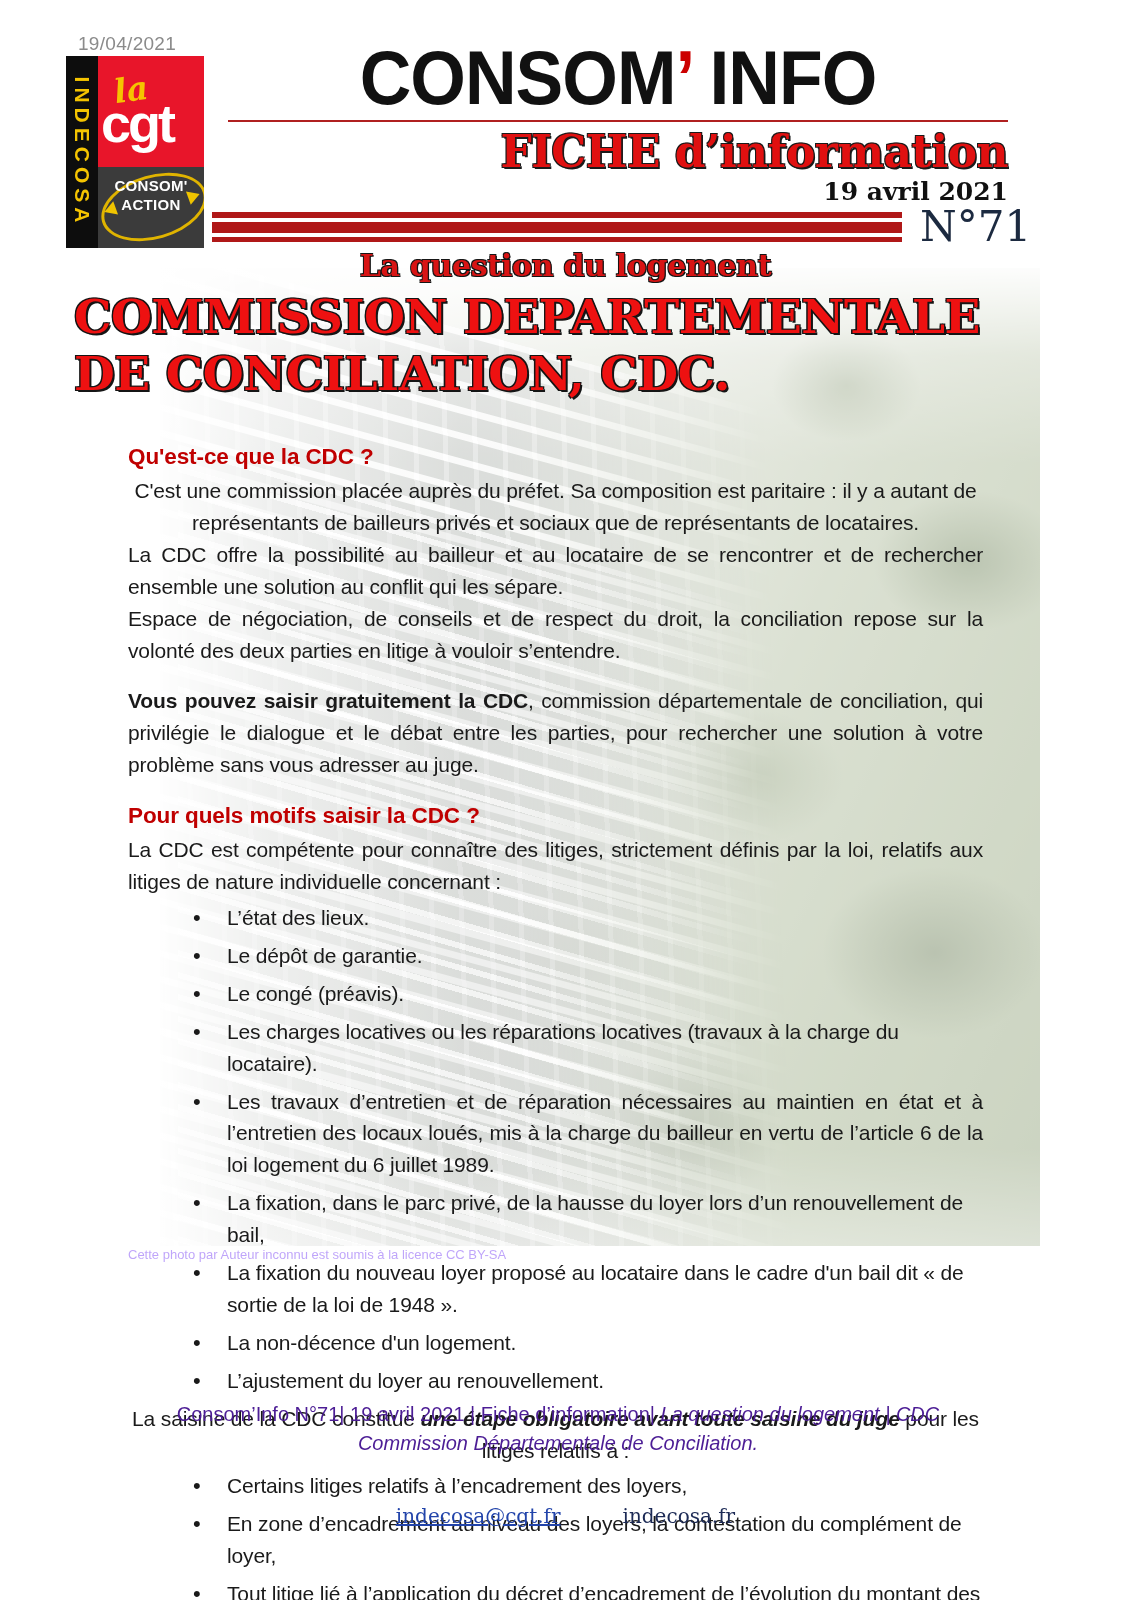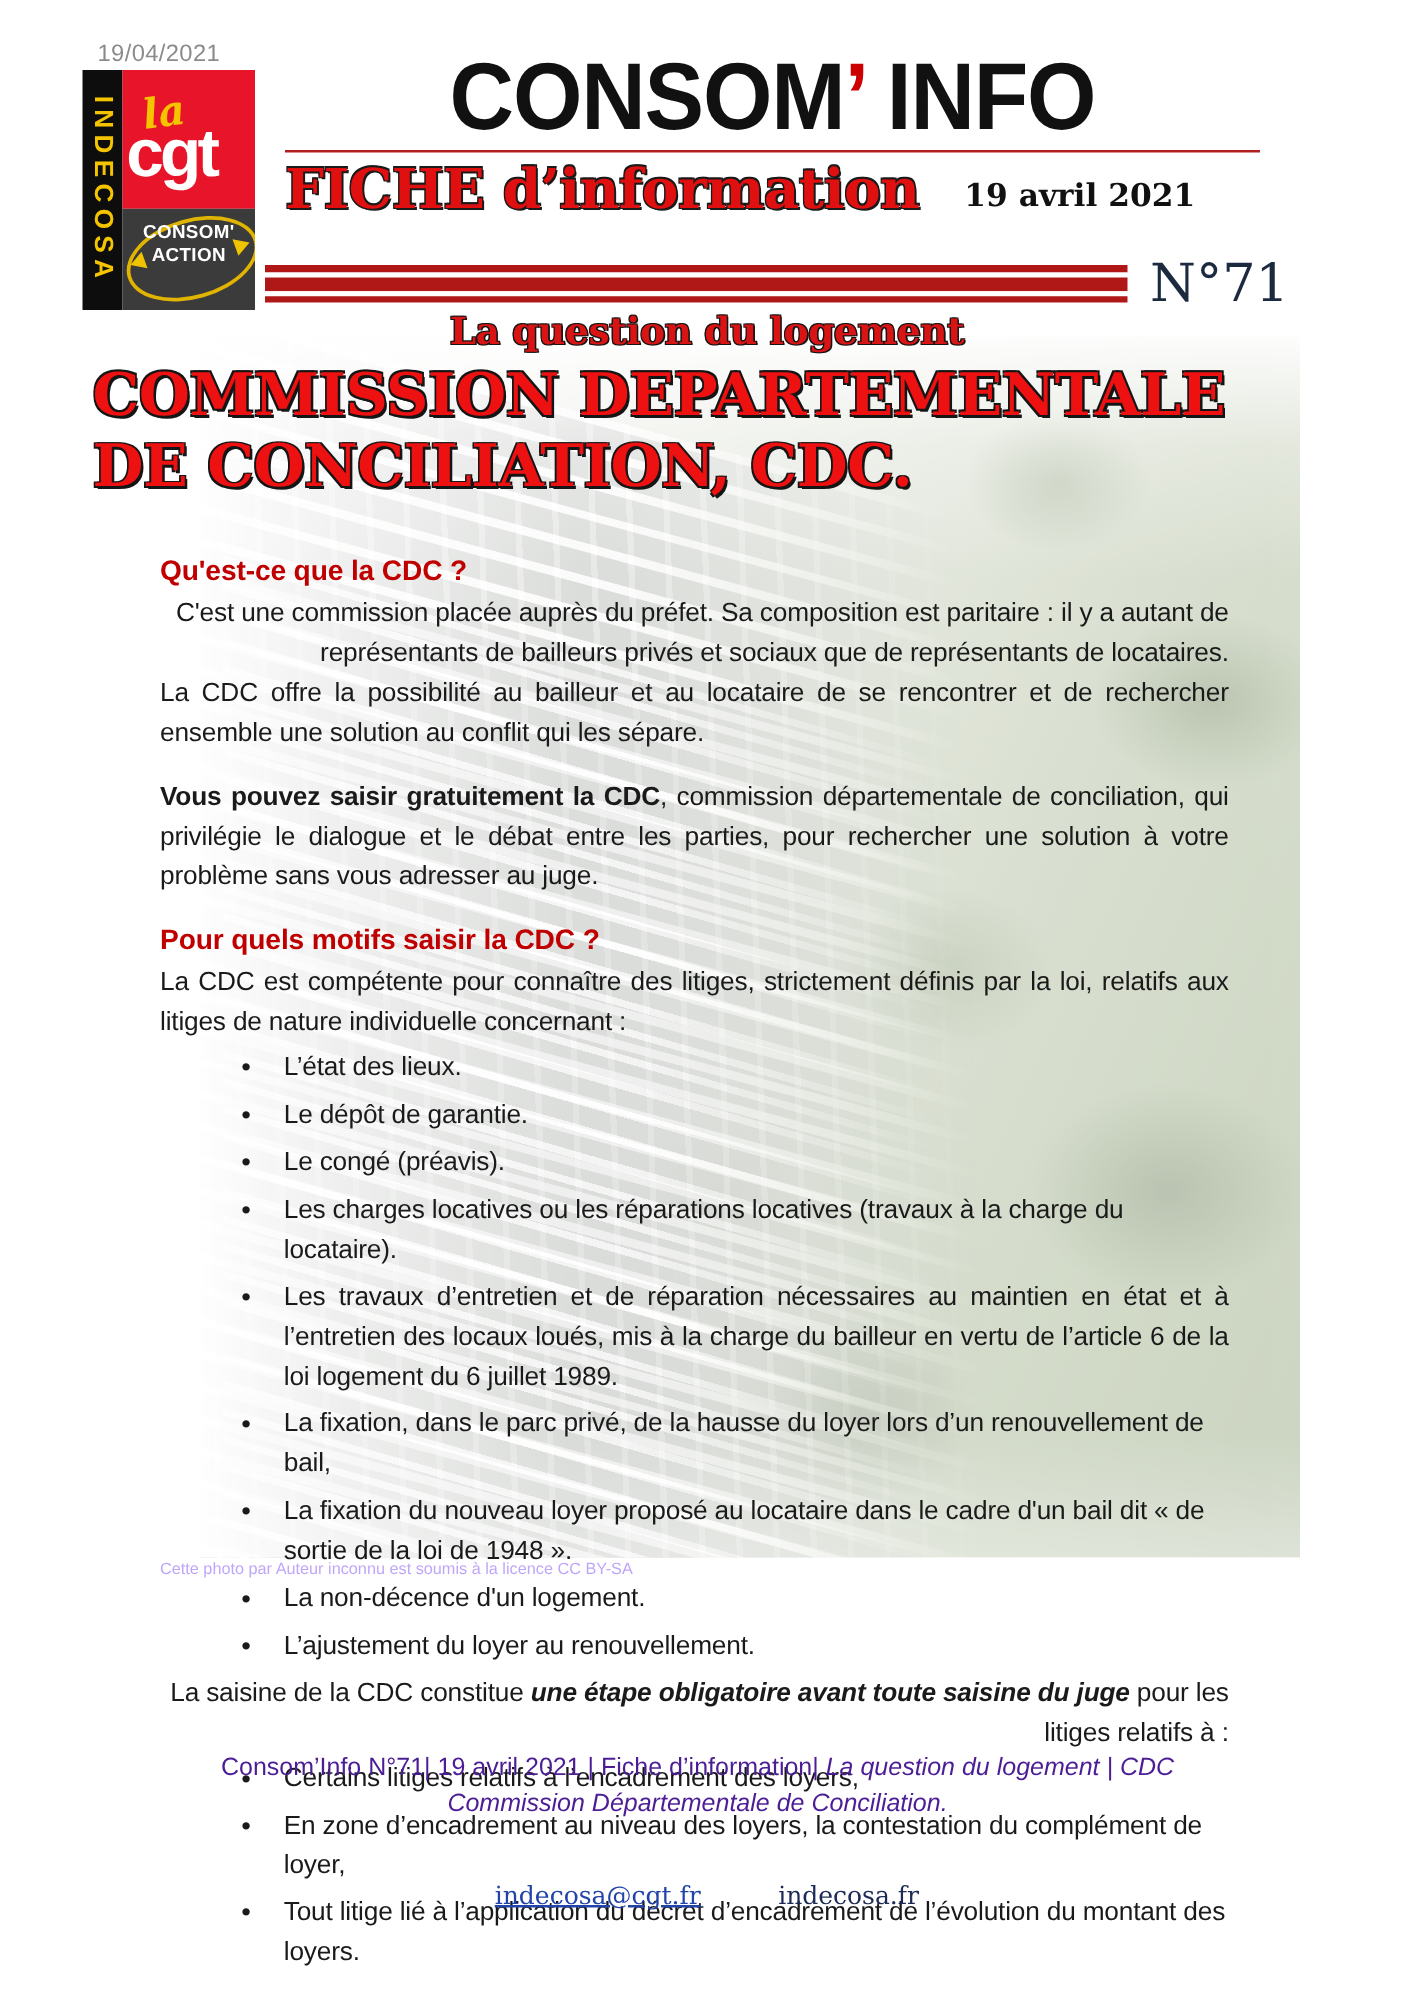--- a/index.html
+++ b/index.html
@@ -238,21 +238,23 @@
   }
   .mh-title .apos { color: #cc0000; }
   .mh-rule {
     margin-top: 5px;
     height: 2px;
     background: #b02020;
   }
   .mh-sub-row {
     display: flex;
     align-items: flex-end;
+    justify-content: center;
     margin-top: 4px;
+    flex-direction: column;
   }
   .mh-sub {
     font-family: "DejaVu Serif", serif;
     font-weight: bold;
     font-size: 44px;
     color: #e01010;
     letter-spacing: -.5px;
     text-shadow:
       1.6px 1.6px 0 #1a1a1a,
       -1px -1px 0 #1a1a1a,
@@ -351,21 +353,21 @@
     letter-spacing: -.1px;
   }
   .sec-head.second { margin-top: 22px; }
   p.para {
     margin: 0;
     font-size: 21px;
     line-height: 1.52;
     text-align: justify;
     letter-spacing: -.15px;
   }
-  p.para.tight { text-align: right; }
+  p.para.tight { text-align: center; }
   p.spaced { margin-top: 19px; }
   .b { font-weight: bold; }
   .bi { font-weight: bold; font-style: italic; }
 
   ul.bl {
     list-style: none;
     margin: 0;
     padding: 0 0 0 62px;
     font-size: 21px;
     line-height: 1.52;
@@ -490,20 +492,21 @@
   </div>
 
   <div class="kicker">La question du logement</div>
   <div class="headline">COMMISSION DEPARTEMENTALE DE CONCILIATION, CDC.</div>
 
   <div class="body-wrap">
 
     <h2 class="sec-head">Qu'est-ce que la CDC ?</h2>
     <p class="para tight">C'est une commission placée auprès du préfet. Sa composition est paritaire : il y a autant de représentants de bailleurs privés et sociaux que de représentants de locataires.</p>
     <p class="para">La CDC offre la possibilité au bailleur et au locataire de se rencontrer et de rechercher ensemble une solution au conflit qui les sépare.</p>
+    <p class="para">Espace de négociation, de conseils et de respect du droit, la conciliation repose sur la volonté des deux parties en litige à vouloir s’entendre.</p>
     <p class="para spaced"><span class="b">Vous pouvez saisir gratuitement la CDC</span><span>, commission départementale de conciliation, qui privilégie le dialogue et le débat entre les parties, pour rechercher une solution à votre problème sans vous adresser au juge.</span></p>
 
     <h2 class="sec-head second">Pour quels motifs saisir la CDC ?</h2>
     <p class="para">La CDC est compétente pour connaître des litiges, strictement définis par la loi, relatifs aux litiges de nature individuelle concernant :</p>
 
     <ul class="bl">
       <li class="noj">L’état des lieux.</li>
       <li class="noj">Le dépôt de garantie.</li>
       <li class="noj">Le congé (préavis).</li>
       <li class="noj">Les charges locatives ou les réparations locatives (travaux à la charge du locataire).</li>

